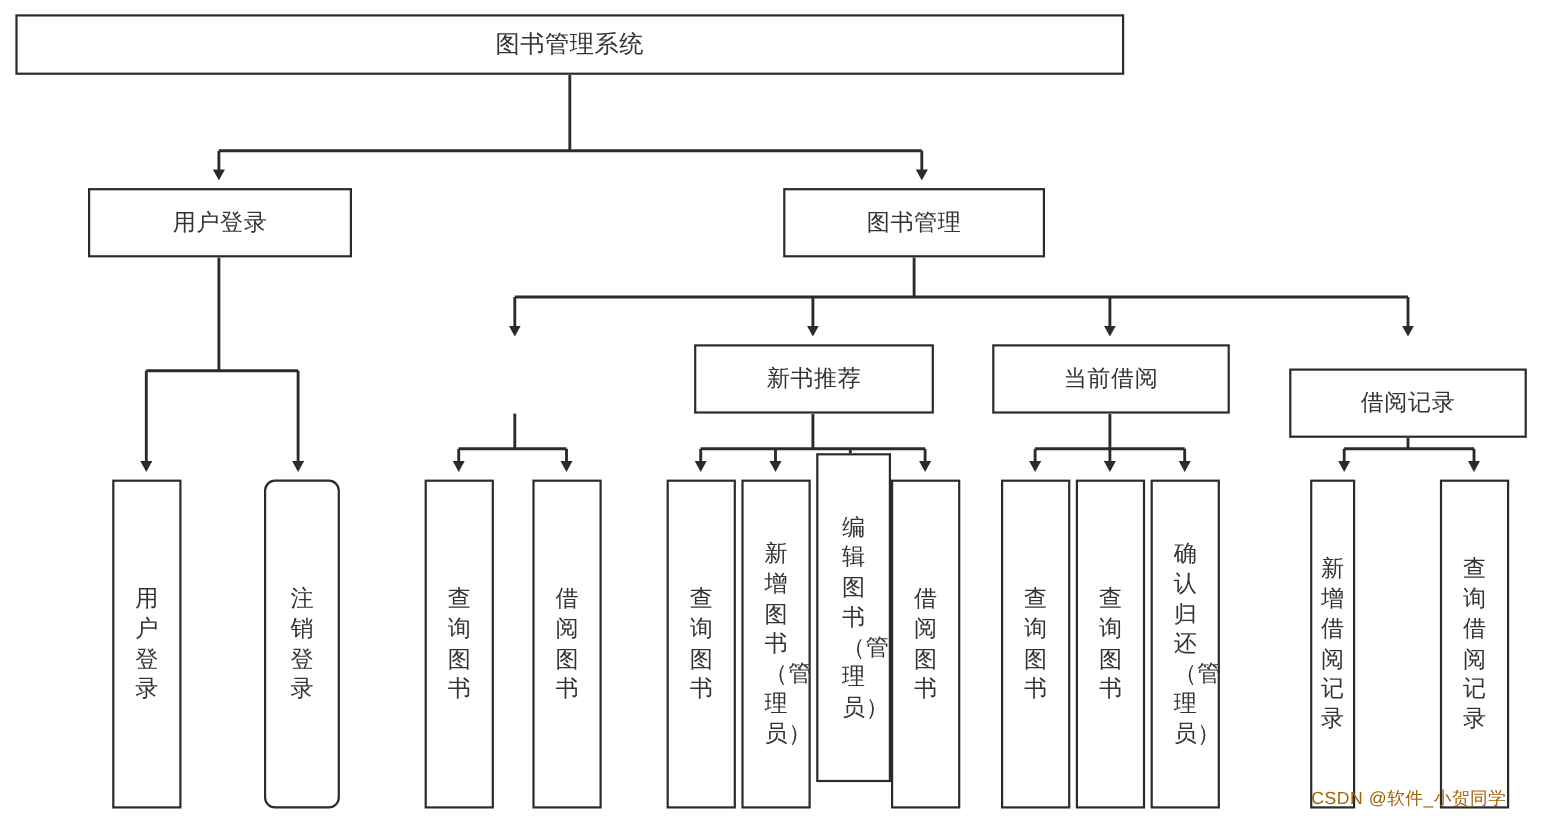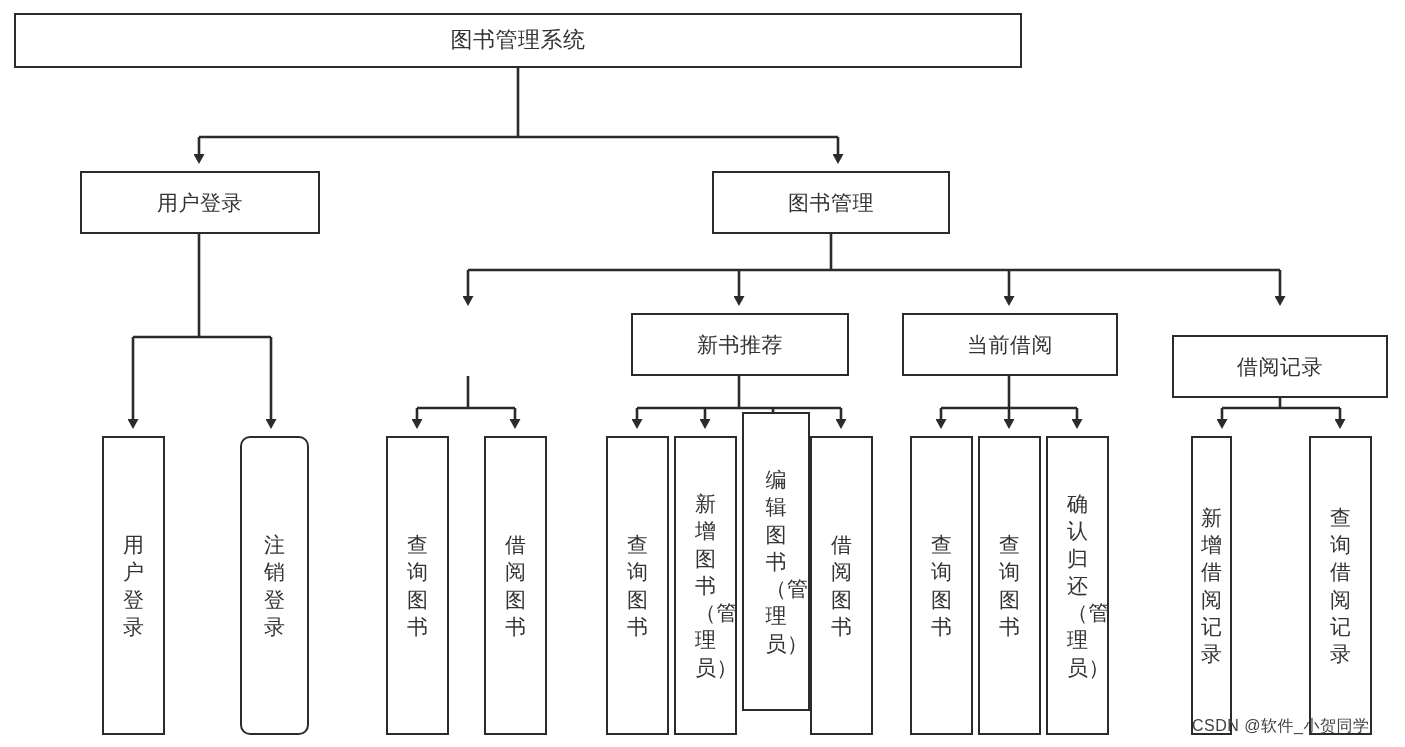--- a/index.html
+++ b/index.html
@@ -60,21 +60,21 @@
   .node.vert .node-label {
     font-size: 21px;
     line-height: 1.30;
     width: 1em;
     word-break: break-all;
     white-space: normal;
     text-align: center;
   }
   .watermark {
     position: absolute;
-    color: #404040;
+    color: #a16207;
     font-size: 16px;
     white-space: nowrap;
     letter-spacing: 0.5px;
     pointer-events: none;
   }
 </style>
 </head>
 <body>
 
 <div id="canvas">

